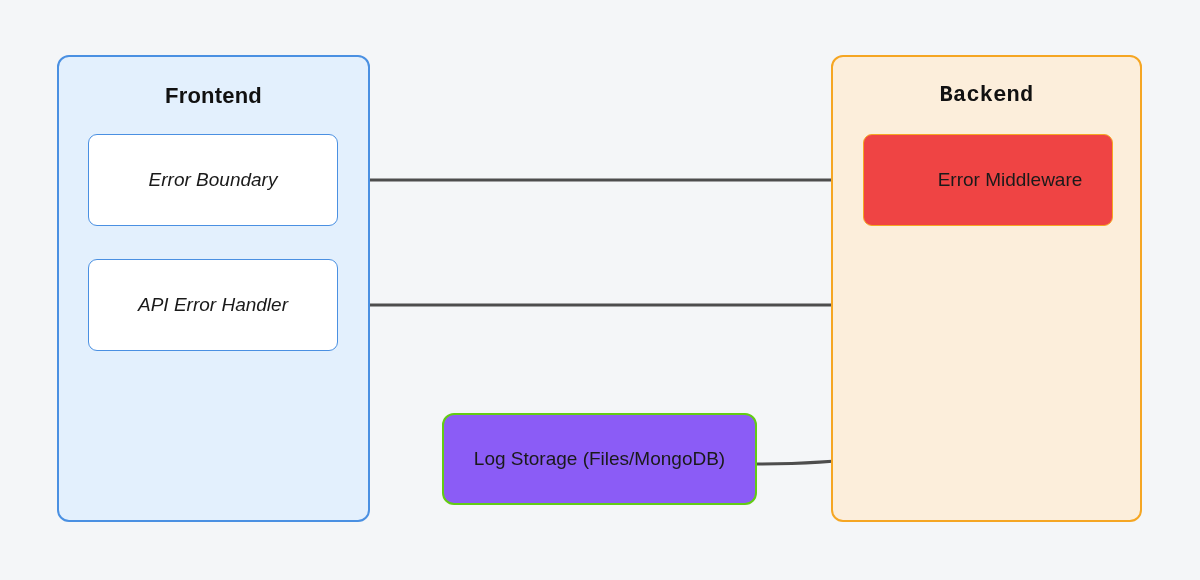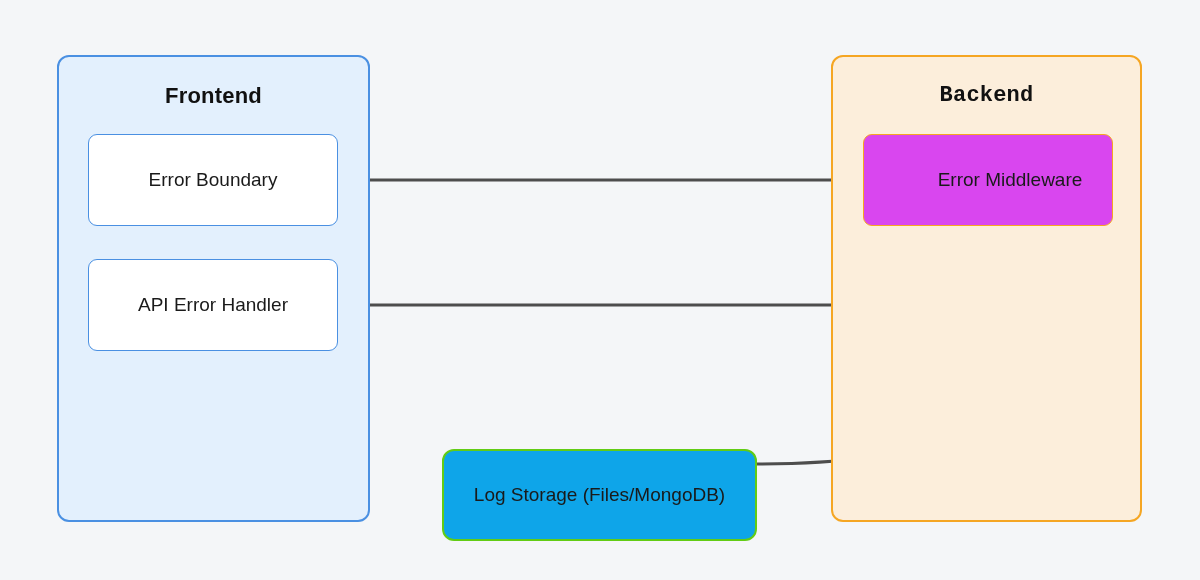--- a/index.html
+++ b/index.html
@@ -58,21 +58,21 @@
     white-space: nowrap;
   }
   .group-frontend {
     border: 2.5px solid #4a90e2;
     background: #e3f0fd;
   }
   .group-backend {
     border: 2.5px solid #f5a623;
     background: #fceedb;
   }
-  .node-blue { border: 1.6px solid #4a90e2; }
+  .node-blue { border: 1.6px solid #4a90e2; font-style: italic; }
   .node-orange { border: 1.6px solid #f5a623; }
   .node-green {
     border: 2.5px solid #62cc14;
     background: #e6fbd9;
     border-radius: 12px;
   }
 </style>
 </head>
 <body>
 
@@ -94,21 +94,21 @@
     <div class="group-title" style="top: 26px; font-family: Liberation Mono, monospace;">Backend</div>
   </div>
 
   <div class="node node-blue" style="left: 88px; top: 134px; width: 250px; height: 92px; border-color: rgb(74, 144, 226); background: rgb(255, 255, 255);">
     <span class="node-label">Error Boundary</span>
   </div>
   <div class="node node-blue" style="left: 88px; top: 259px; width: 250px; height: 92px; border-color: rgb(74, 144, 226); background: rgb(255, 255, 255);">
     <span class="node-label">API Error Handler</span>
   </div>
 
-  <div class="node node-orange" style="left: 863px; top: 134px; width: 250px; height: 92px; border-color: rgb(245, 166, 35); background: #d946ef; padding-left: 44px;">
+  <div class="node node-orange" style="left: 863px; top: 134px; width: 250px; height: 92px; border-color: rgb(245, 166, 35); background: #ef4444; padding-left: 44px;">
     <span class="node-label">Error Middleware</span>
   </div>
 
-  <div class="node node-green" style="left: 442px; top: 413px; width: 315px; height: 92px; border-color: rgb(98, 204, 20); background: #0ea5e9; margin-top: 36px;">
+  <div class="node node-green" style="left: 442px; top: 413px; width: 315px; height: 92px; border-color: rgb(98, 204, 20); background: #8b5cf6;">
     <span class="node-label">Log Storage (Files/MongoDB)</span>
   </div>
 
 </div>
 
 </body></html>

